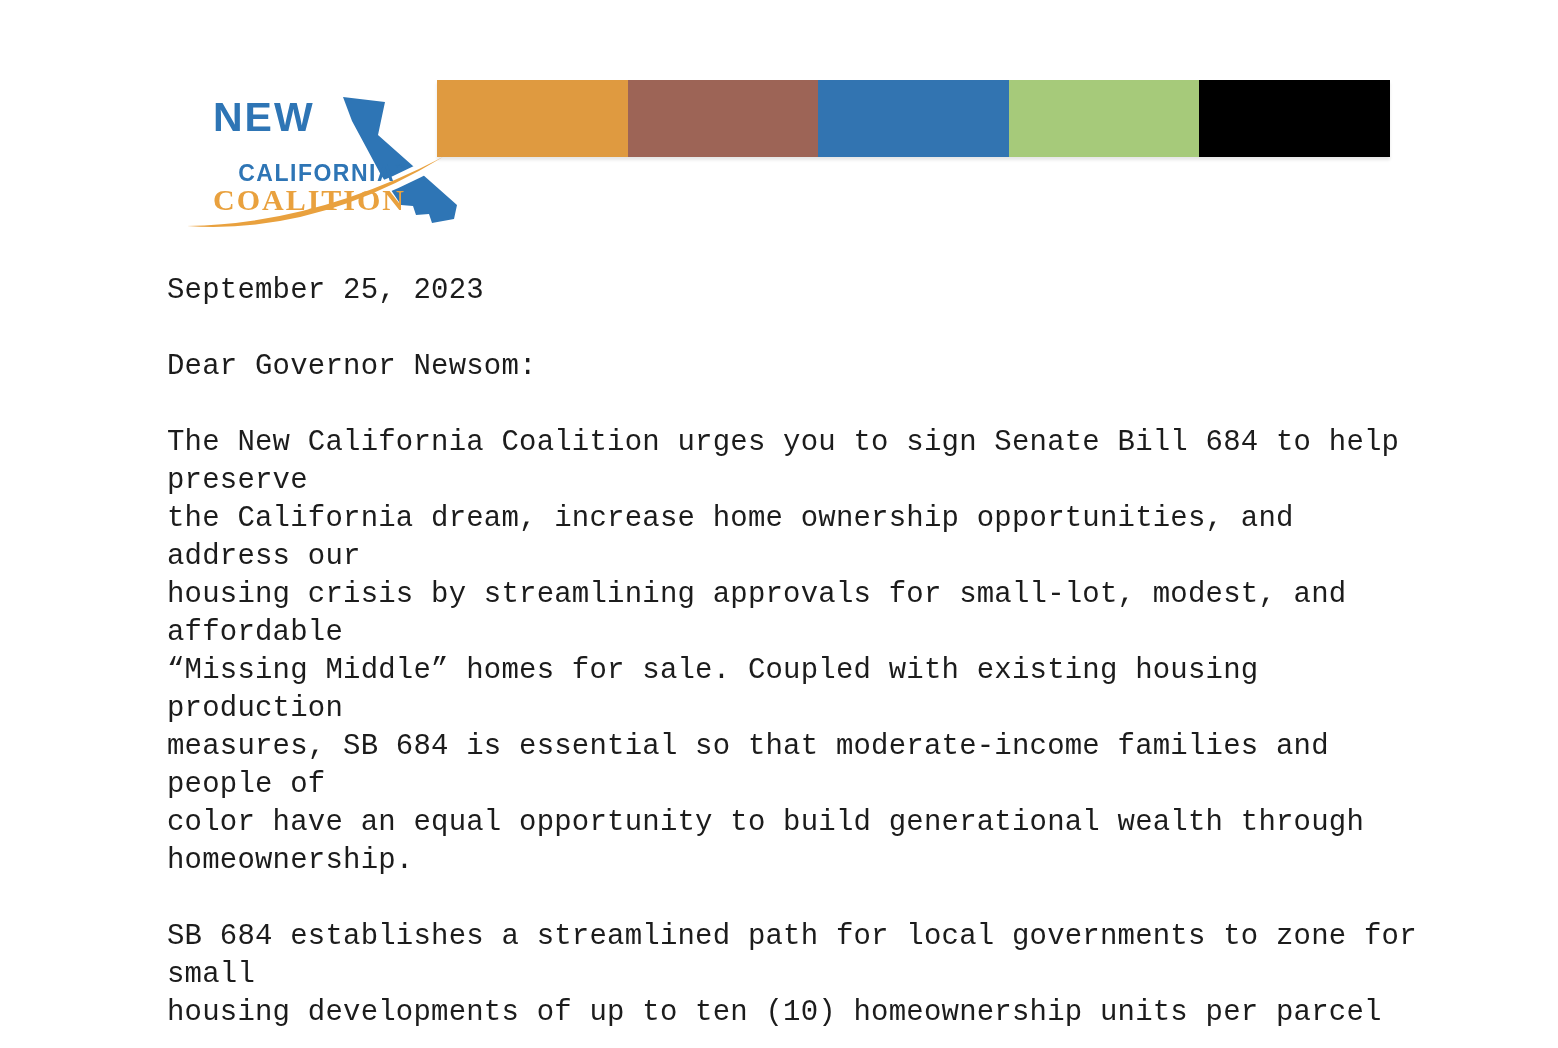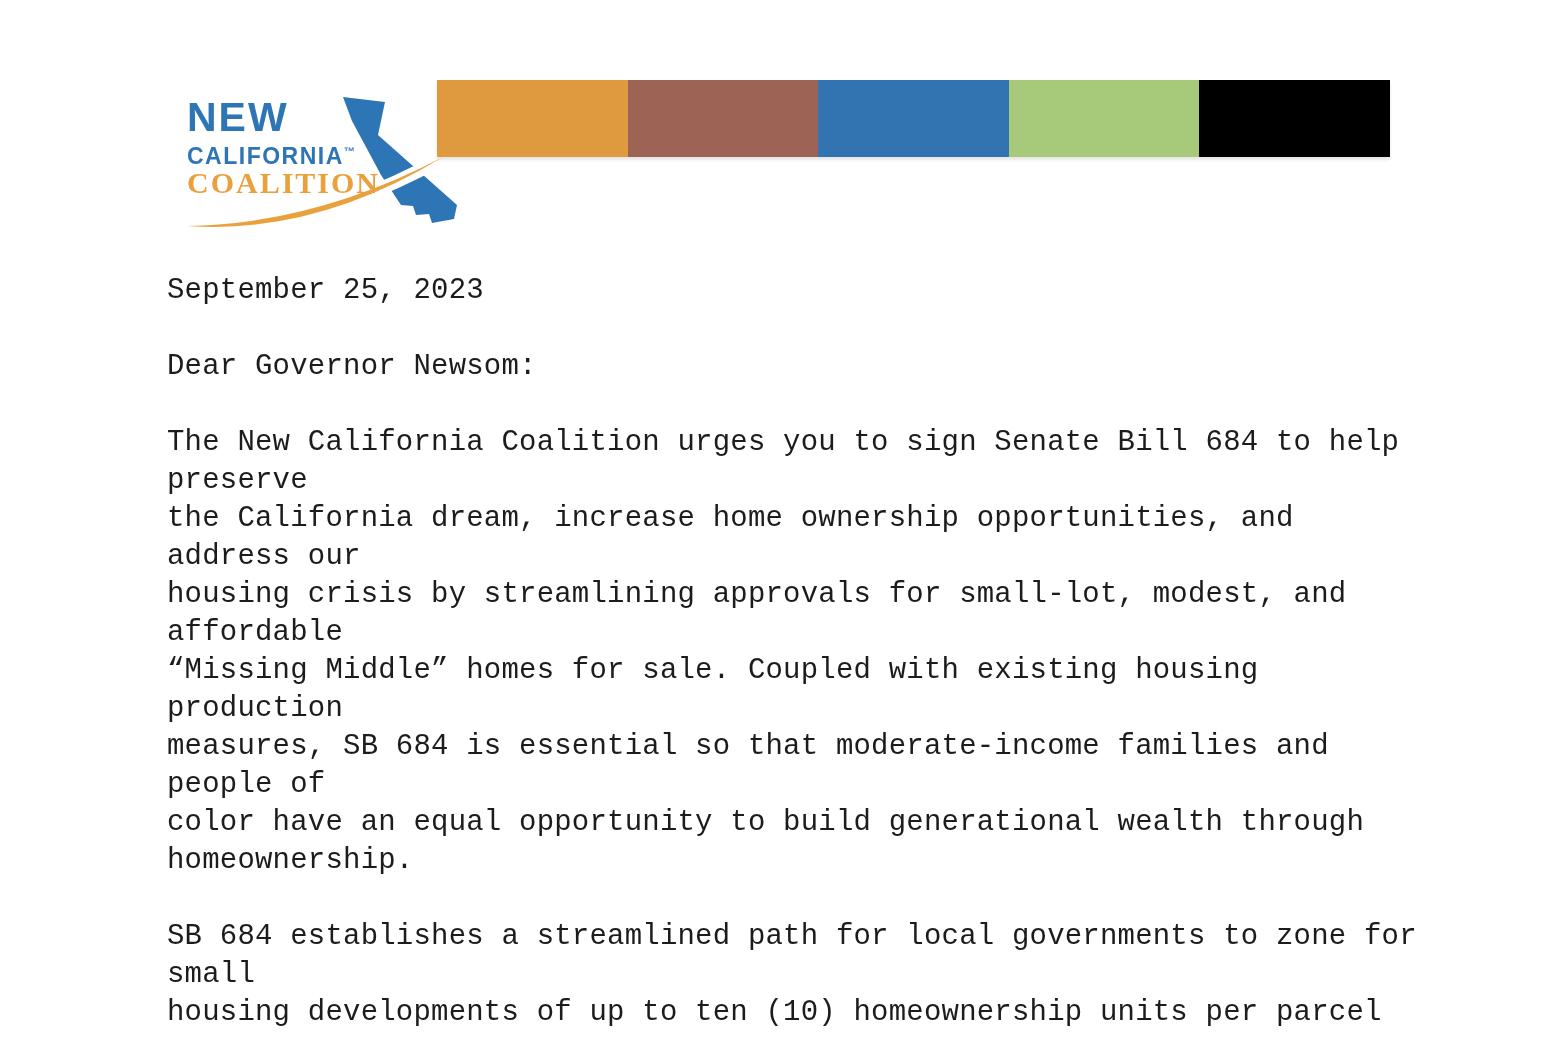--- a/index.html
+++ b/index.html
@@ -15,36 +15,37 @@
 
   
   .logo {
     position: absolute;
     left: 185px;
     top: 85px;
     width: 290px;
     height: 150px;
   }
   .logo svg { position: absolute; left: 0; top: 0; }
-  .logo-text { position: absolute; left: 2px; top: 12px; }
+  .logo-text { position: absolute; left: 28px; top: 12px; }
   .logo-new {
     font-size: 41px;
     font-weight: 700;
     letter-spacing: 2px;
     color: var(--logo-blue);
     line-height: 1;
   }
   .logo-california {
     font-size: 23px;
     font-weight: 700;
     letter-spacing: 1.5px;
     color: var(--logo-blue);
     line-height: 1;
-    margin-top: 7px;
+    margin-top: 24px;
     white-space: nowrap;
+    text-align: right;
   }
   .logo-tm {
     font-size: 11px;
     vertical-align: super;
     letter-spacing: 0;
   }
   .logo-coalition {
     font-size: 30px;
     font-weight: 700;
     letter-spacing: 2px;

